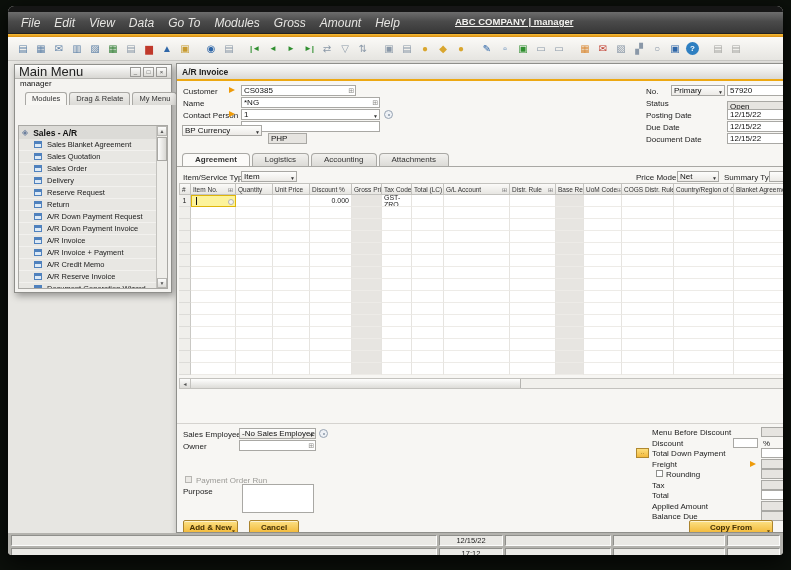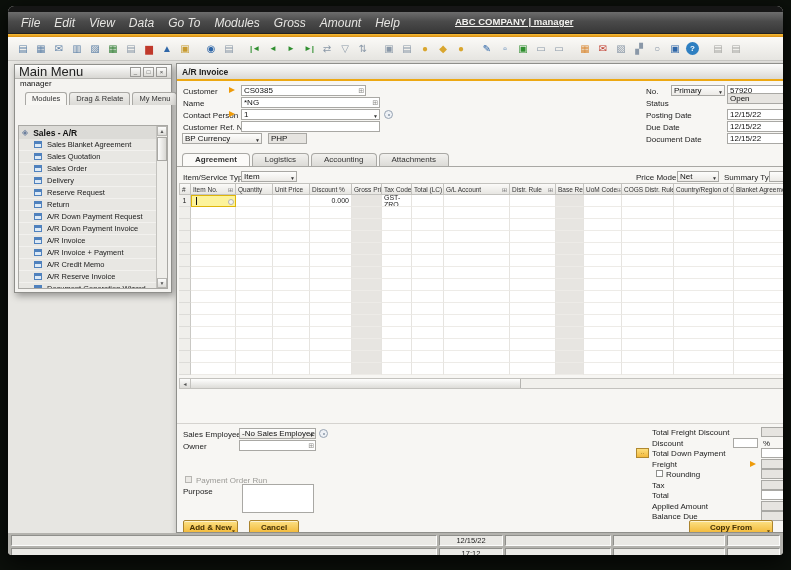--- a/index.html
+++ b/index.html
@@ -295,21 +295,21 @@
 
       <div class="inv-window">
         <div class="inv-titlebar">
           <span class="inv-title">A/R Invoice</span>
         </div>
         <div class="inv-gold"></div>
         <div class="inv-body">
 
           <span class="lbl" style="left:6px;top:6px">Customer</span>
           <span class="linkarrow" style="left:52px;top:6px"></span>
-          <div class="fld" style="left:64px;top:4px;width:125px">
+          <div class="fld" style="left:64px;top:4px;width:115px">
             <span>CS0385</span>
             <span class="browse">⊞</span>
           </div>
 
           <span class="lbl" style="left:6px;top:18px">Name</span>
           <div class="fld" style="left:64px;top:16px;width:139px">
             <span>*NG</span>
             <span class="browse">⊞</span>
           </div>
 
@@ -319,39 +319,39 @@
             <span>1</span>
             <span class="ddn">▼</span>
           </div>
           <span class="circ" style="left:207px;top:29px"></span>
 
           <span class="lbl" style="left:6px;top:42px">Customer Ref. No.</span>
           <div class="fld" style="left:64px;top:40px;width:139px">
             <span></span>
           </div>
 
-          <div class="fld combo" style="left:5px;top:52px;width:80px">
+          <div class="fld combo" style="left:5px;top:44px;width:80px">
             <span>BP Currency</span>
             <span class="ddn">▼</span>
           </div>
           <div class="fld gray" style="left:91px;top:52px;width:39px">
             <span>PHP</span>
           </div>
 
           <span class="lbl" style="left:469px;top:6px">No.</span>
           <div class="fld combo" style="left:494px;top:4px;width:54px">
             <span>Primary</span>
             <span class="ddn">▼</span>
           </div>
           <div class="fld" style="left:550px;top:4px;width:58px">
             <span>57920</span>
           </div>
 
           <span class="lbl" style="left:469px;top:18px">Status</span>
-          <div class="fld gray" style="left:550px;top:12px;width:58px">
+          <div class="fld gray" style="left:550px;top:20px;width:58px">
             <span>Open</span>
           </div>
 
           <span class="lbl" style="left:469px;top:30px">Posting Date</span>
           <div class="fld" style="left:550px;top:28px;width:58px">
             <span>12/15/22</span>
           </div>
 
           <span class="lbl" style="left:469px;top:42px">Due Date</span>
           <div class="fld" style="left:550px;top:40px;width:58px">
@@ -717,21 +717,21 @@
           </div>
 
           <span class="cb disabled" style="left:8px;top:395px"></span>
           <span class="lbl dim" style="left:19px;top:395px">Payment Order Run</span>
 
           <span class="lbl" style="left:6px;top:406px">Purpose</span>
           <textarea class="purpose" style=""></textarea>
 
           <div id="totals">
               <div class="tot-row" style="top: 347px;">
-                <span class="tlabel">Total Freight Discount</span>
+                <span class="tlabel">Menu Before Discount</span>
                 <div class="tbox"></div>
               </div>
               <div class="tot-row" style="top: 358px;">
                 <span class="tlabel">Discount</span>
                 <div class="tinput"></div>
                 <span class="tpct">%</span>
               </div>
               <div class="tot-row" style="top: 368px;">
                 <div class="dp-btn">..</div>
                 <span class="tlabel">Total Down Payment</span>

